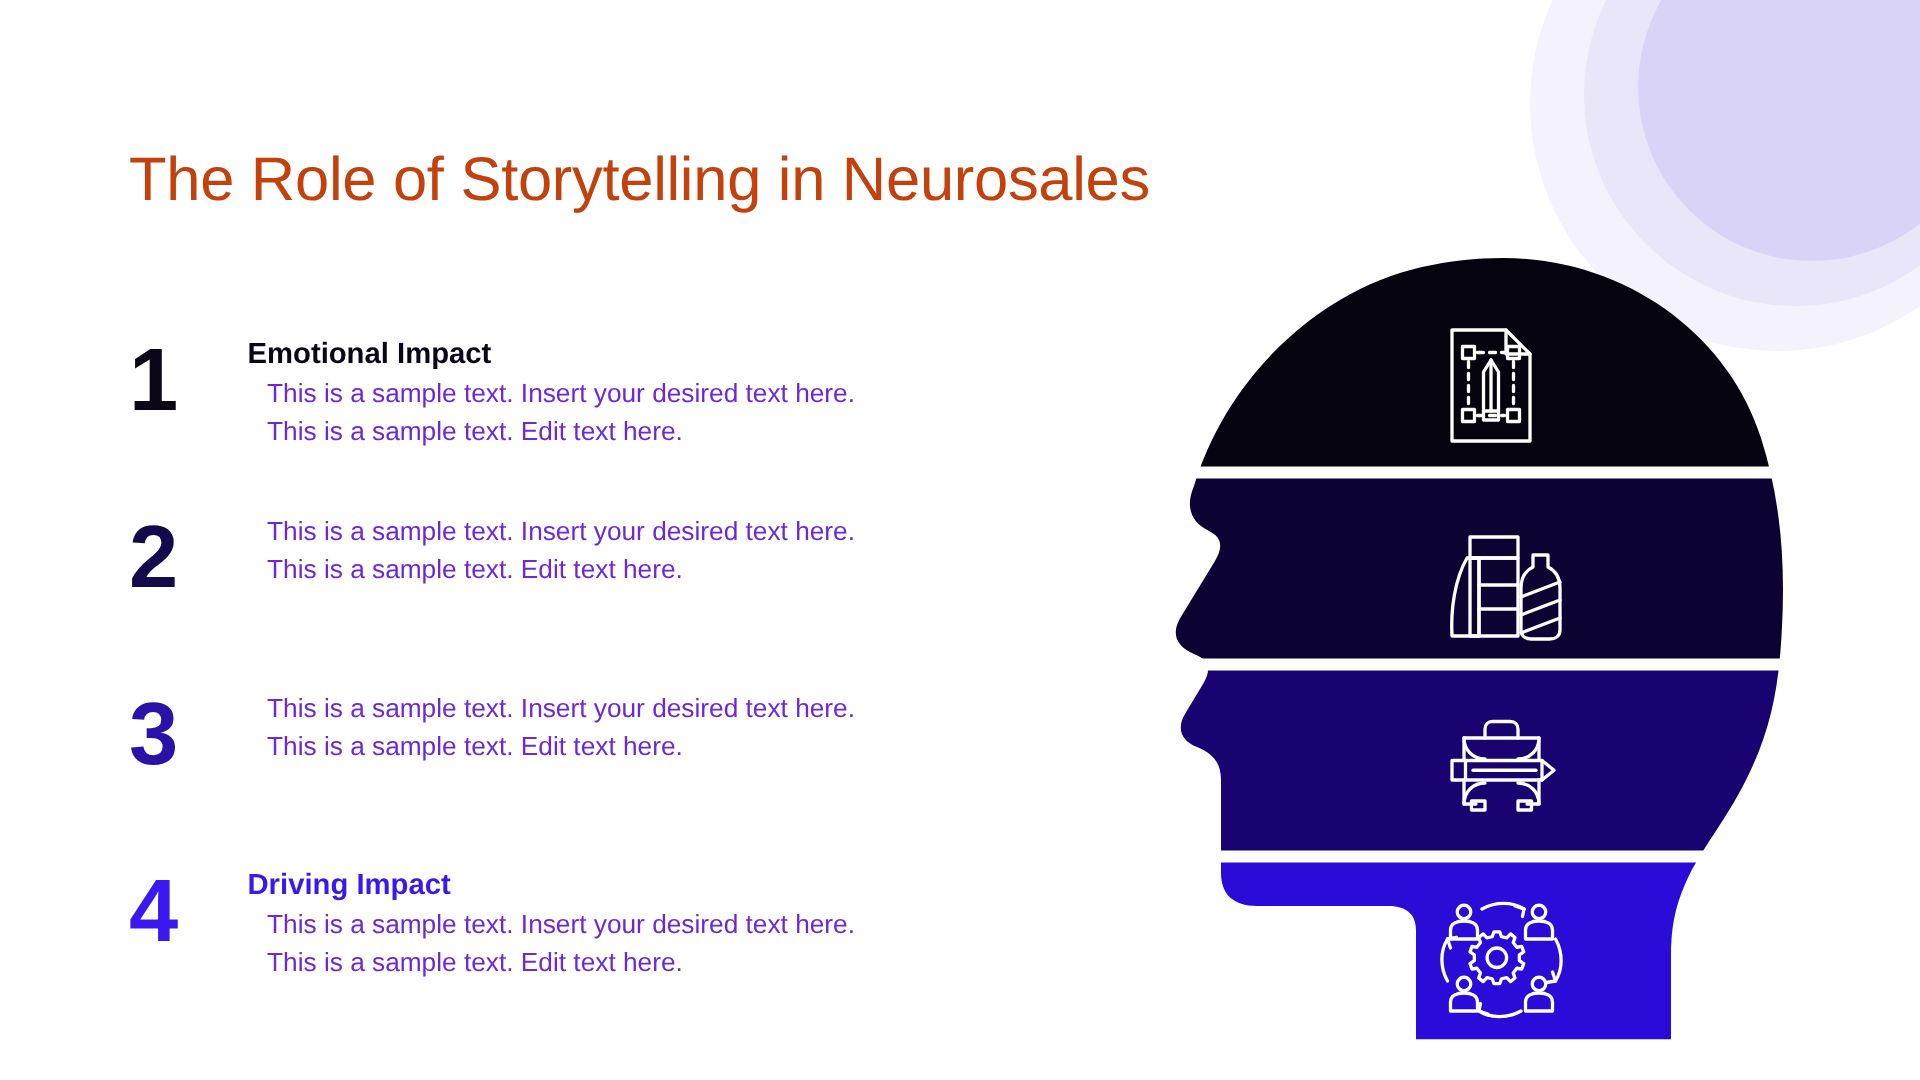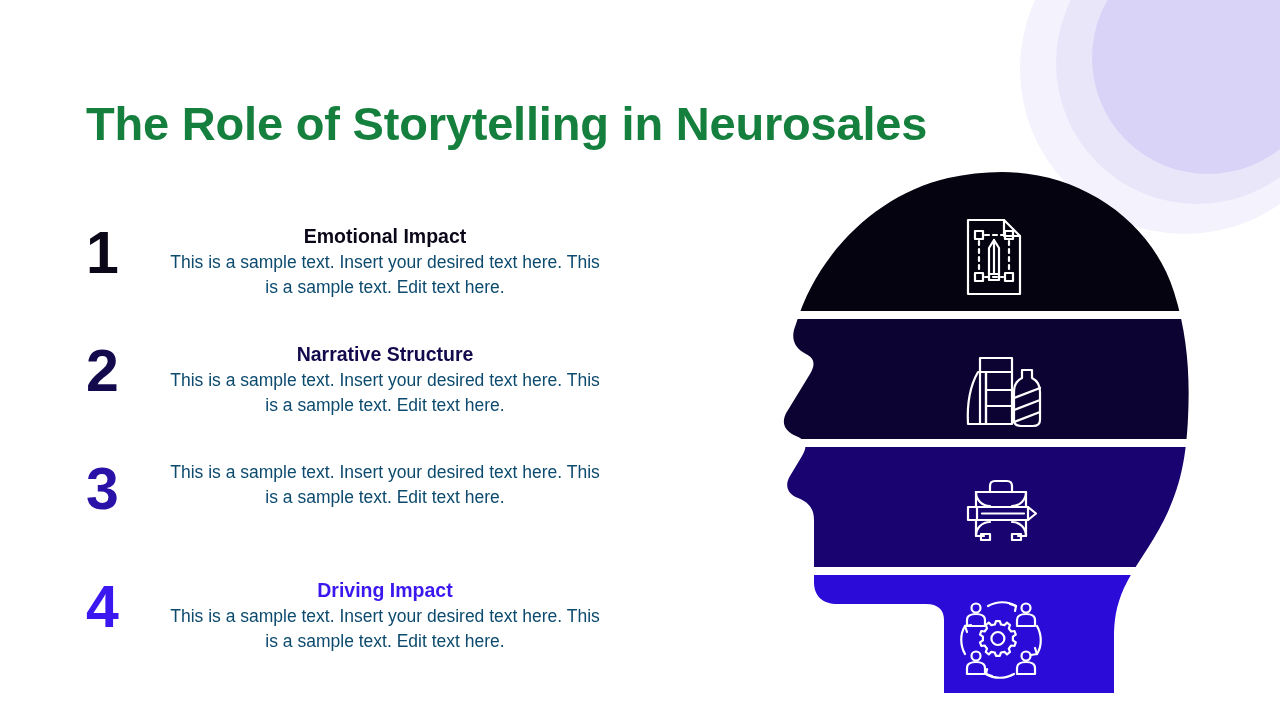--- a/index.html
+++ b/index.html
@@ -43,23 +43,23 @@
     width: 232px; height: 232px;
     right: -44px; top: -58px;
     background: #d9d4f7;
   }
 
   
   .title {
     position: absolute;
     left: 86px;
     top: 96px;
-    font-size: 47px;
-    font-weight: bold;
-    color: #15803d;
+    font-size: 41px;
+    font-weight: normal;
+    color: #c2410c;
     letter-spacing: -0.2px;
     white-space: nowrap;
   }
 
   
   .list {
     position: absolute;
     left: 86px;
     top: 214px;
     width: 540px;
@@ -76,32 +76,32 @@
     text-align: left;
     font-size: 59px;
     font-weight: bold;
     line-height: 1;
   }
   .item-body {
     position: absolute;
     left: 79px;
     top: 10px;
     width: 440px;
-    text-align: center;
   }
   .item-title {
     font-size: 19.5px;
     font-weight: bold;
     line-height: 1.25;
     margin-bottom: 2px;
   }
   .item-desc {
     font-size: 17.5px;
-    color: #0c4a6e;
+    color: #6d28d9;
     line-height: 1.42;
+    margin-left: 13px;
   }
 
   
   .head-graphic {
     position: absolute;
     left: 752px;
     top: 168px;
     width: 460px;
     height: 545px;
   }
@@ -128,21 +128,20 @@
     <div class="item-num" style="color: rgb(11, 6, 24);">1</div>
     <div class="item-body">
       <div class="item-title" style="color: rgb(11, 6, 24);">Emotional Impact</div>
       <div class="item-desc">This is a sample text. Insert your desired text here. This is a sample text. Edit text here.</div>
     </div>
   </div>
 
   <div class="item">
     <div class="item-num" style="color: rgb(19, 10, 78);">2</div>
     <div class="item-body">
-      <div class="item-title" style="color: rgb(19, 10, 78);">Narrative Structure</div>
       <div class="item-desc">This is a sample text. Insert your desired text here. This is a sample text. Edit text here.</div>
     </div>
   </div>
 
   <div class="item">
     <div class="item-num" style="color: rgb(42, 18, 168);">3</div>
     <div class="item-body">
       <div class="item-desc">This is a sample text. Insert your desired text here. This is a sample text. Edit text here.</div>
     </div>
   </div>

